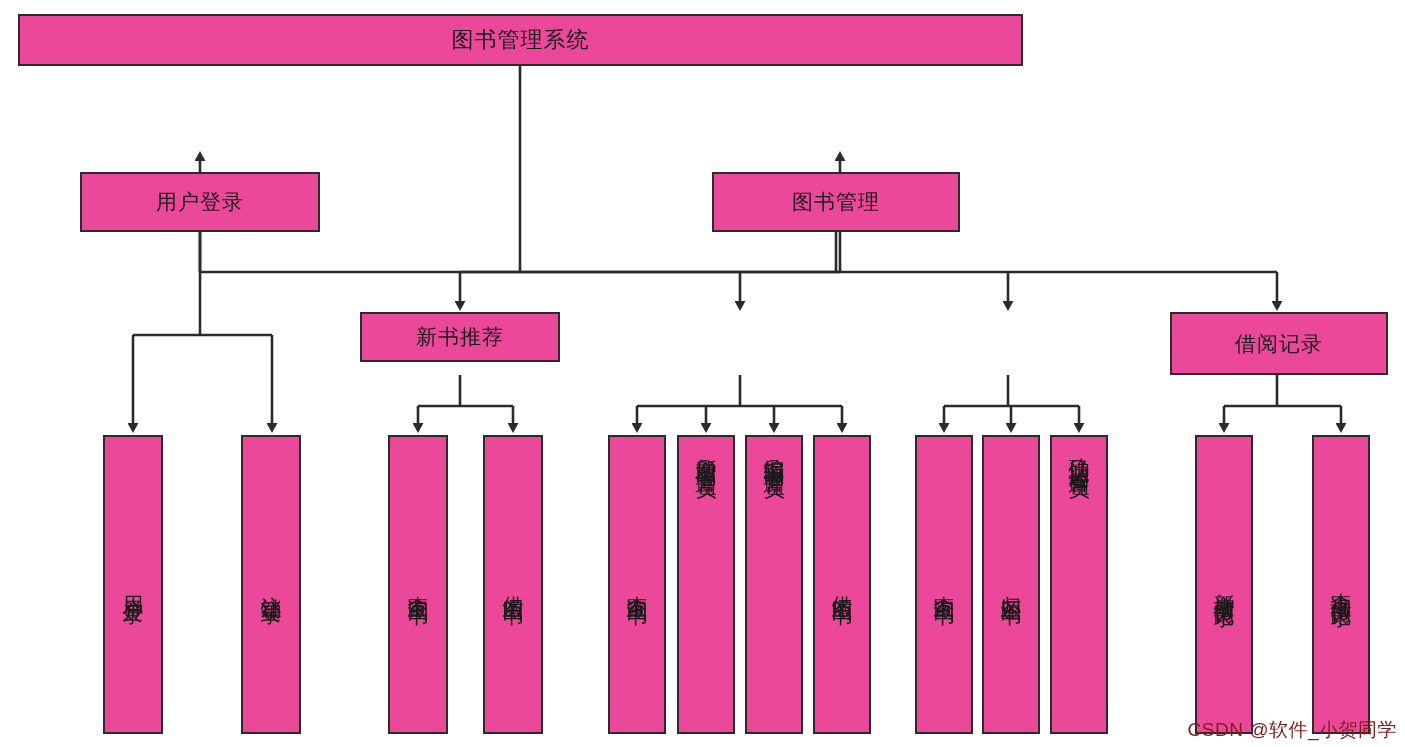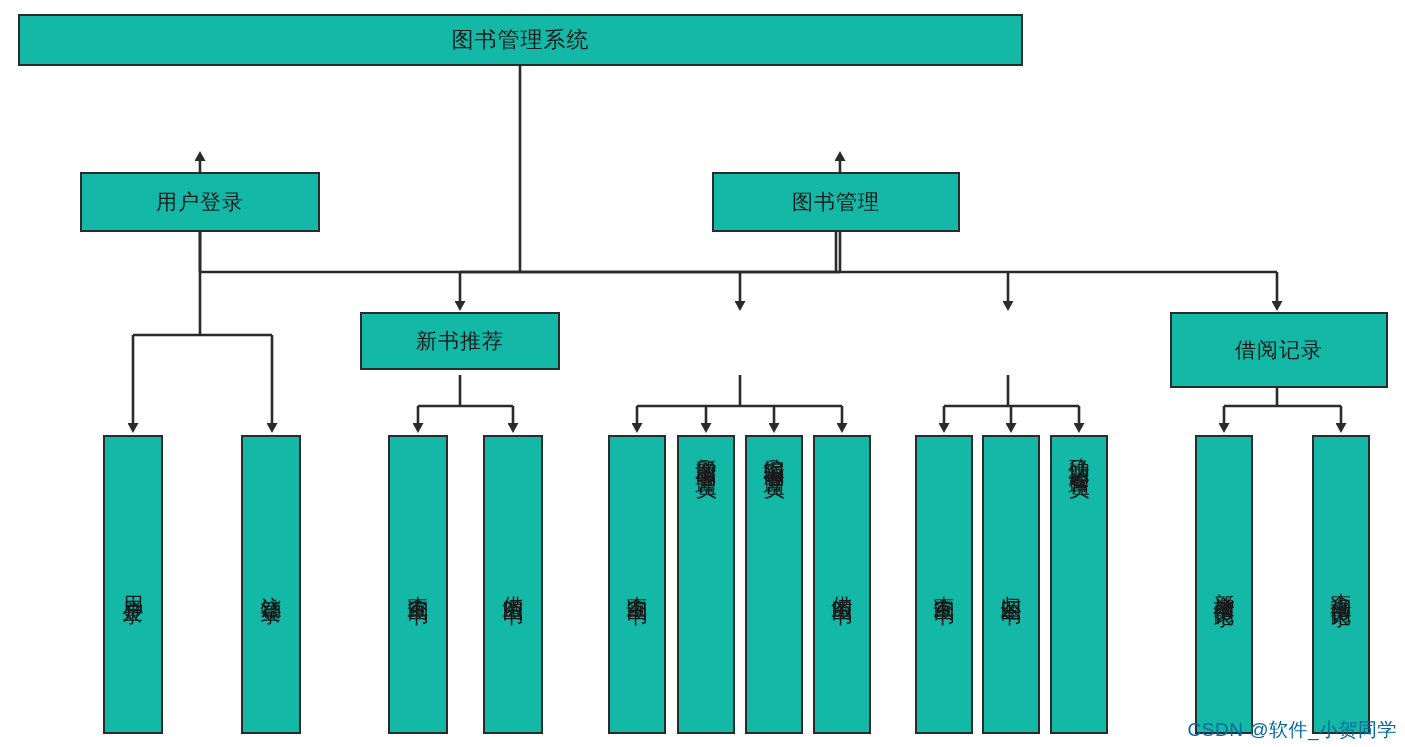--- a/index.html
+++ b/index.html
@@ -19,21 +19,21 @@
     position: absolute;
     left: 0;
     top: 0;
     width: 1405px;
     height: 747px;
     pointer-events: none;
   }
   .node {
     position: absolute;
     box-sizing: border-box;
-    background: #14b8a6;
+    background: #ec4899;
     border: 2px solid #2b2b2b;
     display: flex;
     align-items: center;
     justify-content: center;
     color: #1a1a1a;
   }
   .node.horiz {
     font-size: 21px;
     letter-spacing: 1px;
     line-height: 1.2;
@@ -64,21 +64,21 @@
   }
   .leaf-inner.top {
     align-items: flex-start;
     padding-top: 4px;
   }
   .watermark {
     position: absolute;
     right: 8px;
     bottom: 4px;
     font-size: 19px;
-    color: #0369a1;
+    color: #7f1d1d;
     letter-spacing: 0.5px;
     white-space: nowrap;
     font-family: "Liberation Sans", "DejaVu Sans", sans-serif;
   }
 </style>
 </head>
 <body>
 
 <div id="canvas">
 
@@ -137,27 +137,27 @@
   </div>
 
   <div class="node horiz" style="left:80px; top:172px; width:240px; height:60px;">
     <span>用户登录</span>
   </div>
 
   <div class="node horiz" style="left:712px; top:172px; width:248px; height:60px;">
     <span>图书管理</span>
   </div>
 
-  <div class="node horiz" style="left:360px; top:312px; width:200px; height:58px;">
+  <div class="node horiz" style="left:360px; top:312px; width:200px; height:50px;">
     <span>新书推荐</span>
   </div>
 
 
 
-  <div class="node horiz" style="left:1170px; top:312px; width:218px; height:76px;">
+  <div class="node horiz" style="left:1170px; top:312px; width:218px; height:63px;">
     <span>借阅记录</span>
   </div>
 
   <div class="node leaf" style="left:103px; top:435px; width:60px; height:299px;">
     <div class="leaf-inner">
       <span class="vtext">用户登录</span>
     </div>
   </div>
 
   <div class="node leaf" style="left:241px; top:435px; width:60px; height:299px;">

